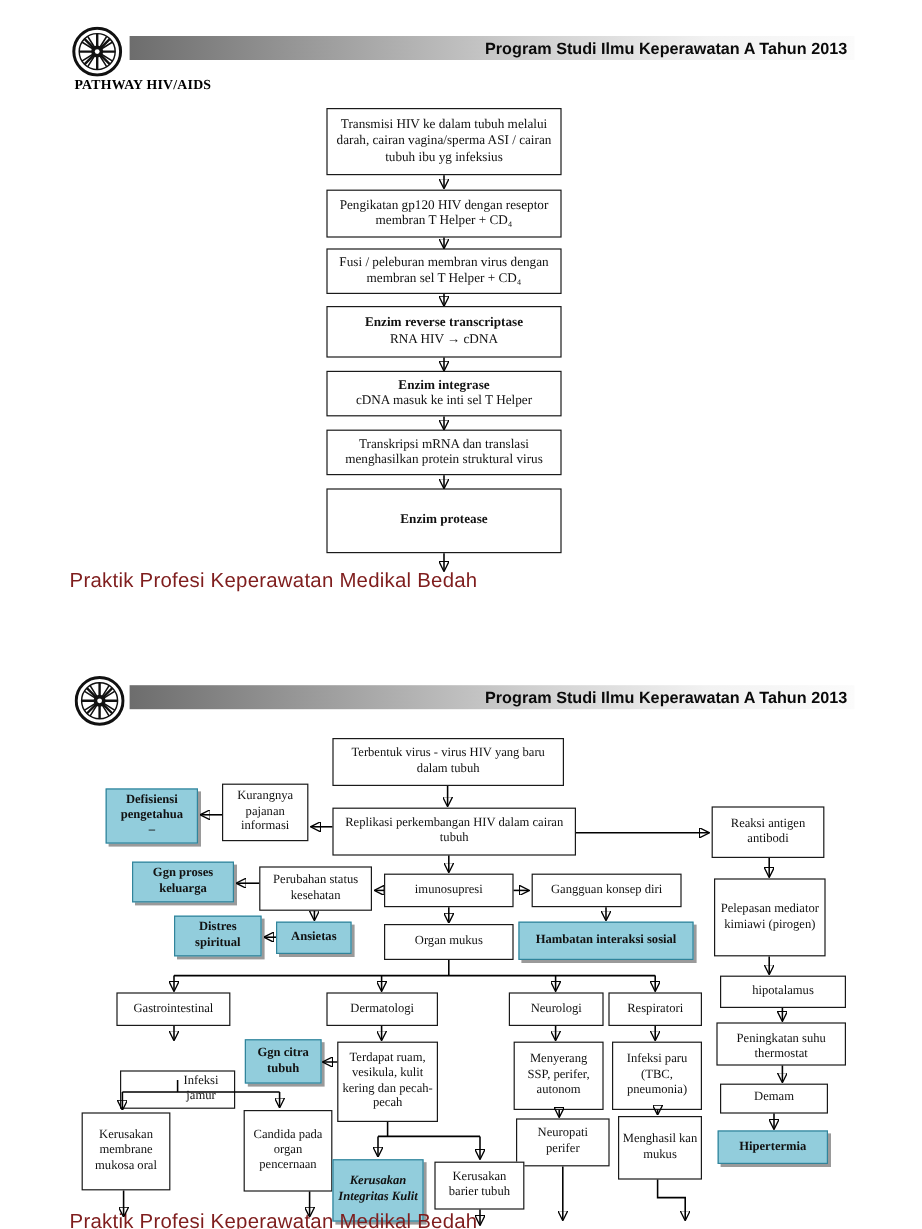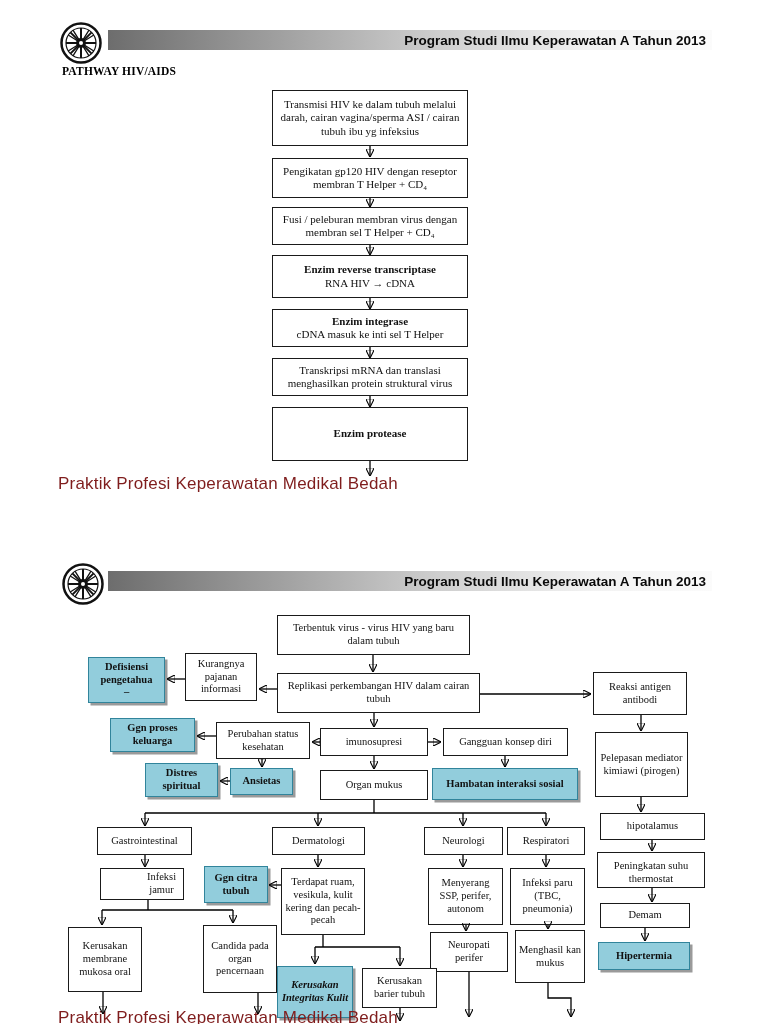--- a/index.html
+++ b/index.html
@@ -149,21 +149,21 @@
   </div>
 <div class="node" style="left:424px; top:827px; width:79px;  height:28px;">
     <span>Neurologi</span>
   </div>
 <div class="node" style="left:507px; top:827px; width:78px;  height:28px;">
     <span>Respiratori</span>
   </div>
 <div class="node" style="left:597px; top:852px; width:108px; height:36px;justify-content:flex-end;">
     <span>Peningkatan suhu thermostat</span>
   </div>
-<div class="node" style="left:100px; top:868px; width:84px;  height:32px;padding-left:41px;">
+<div class="node" style="left:100px; top:892px; width:96px;  height:32px;padding-left:41px;">
     <span>Infeksi jamur</span>
   </div>
 <div class="node blue" style="left:204px; top:866px; width:64px; height:37px;">
     <span>Ggn citra tubuh</span>
   </div>
 <div class="node" style="left:281px; top:868px; width:84px;  height:67px;">
     <span>Terdapat ruam, vesikula, kulit kering dan pecah-pecah</span>
   </div>
 <div class="node" style="left:428px; top:868px; width:75px;  height:57px;">
     <span>Menyerang SSP, perifer, autonom</span>

